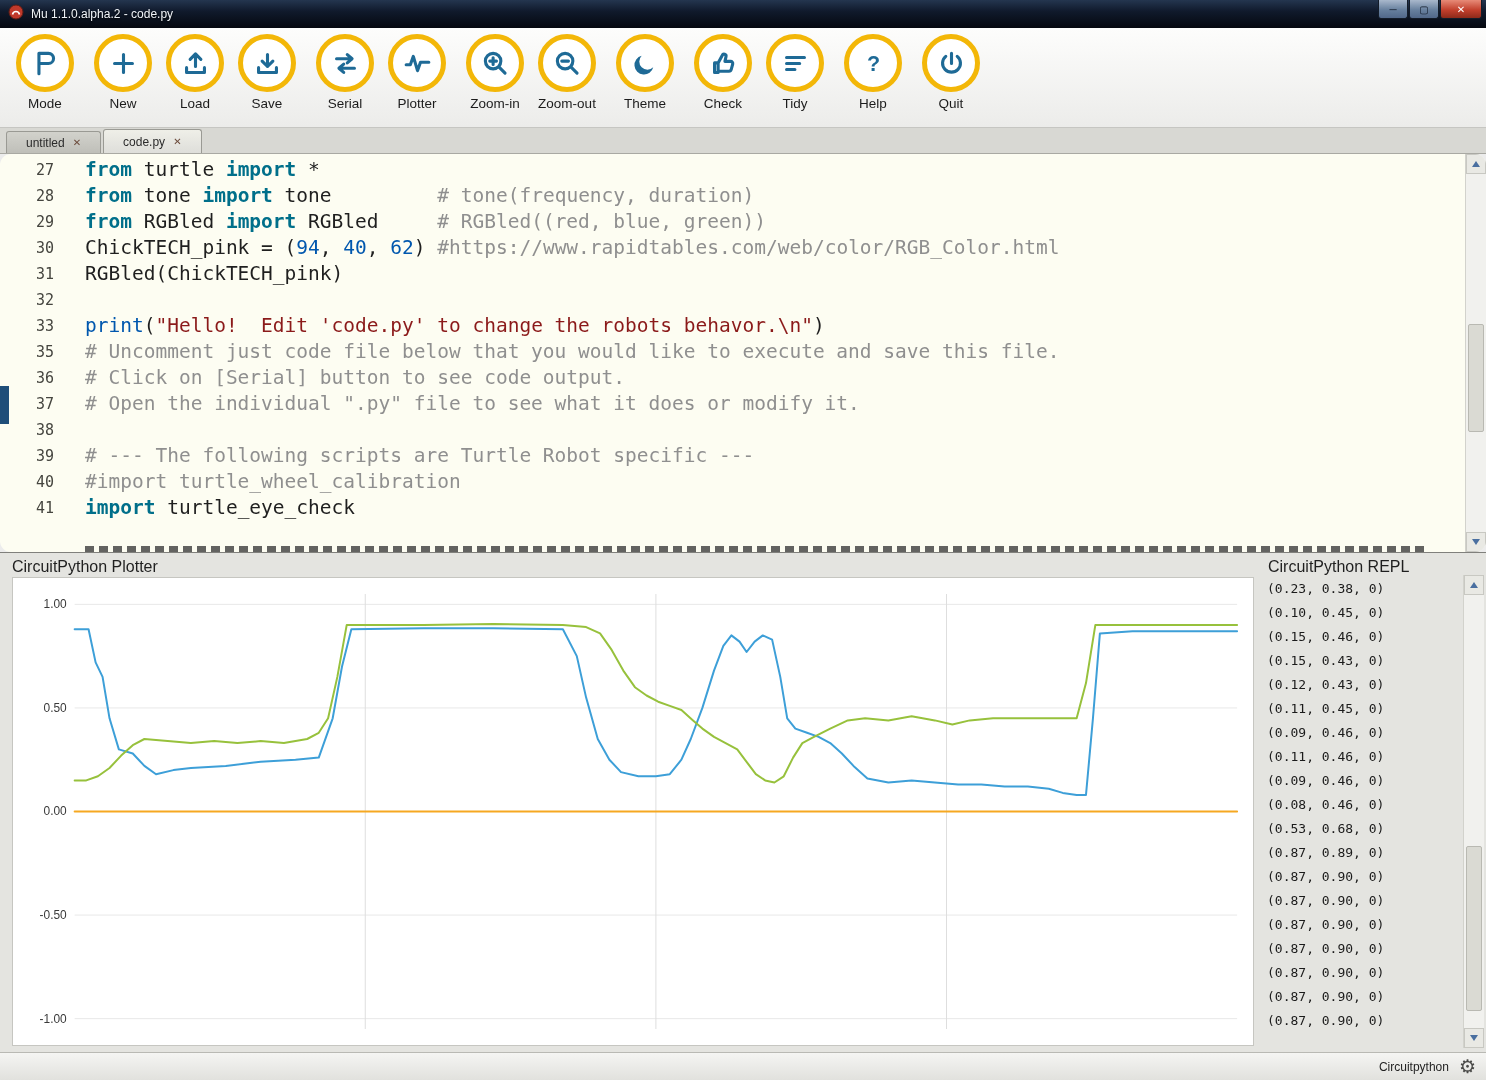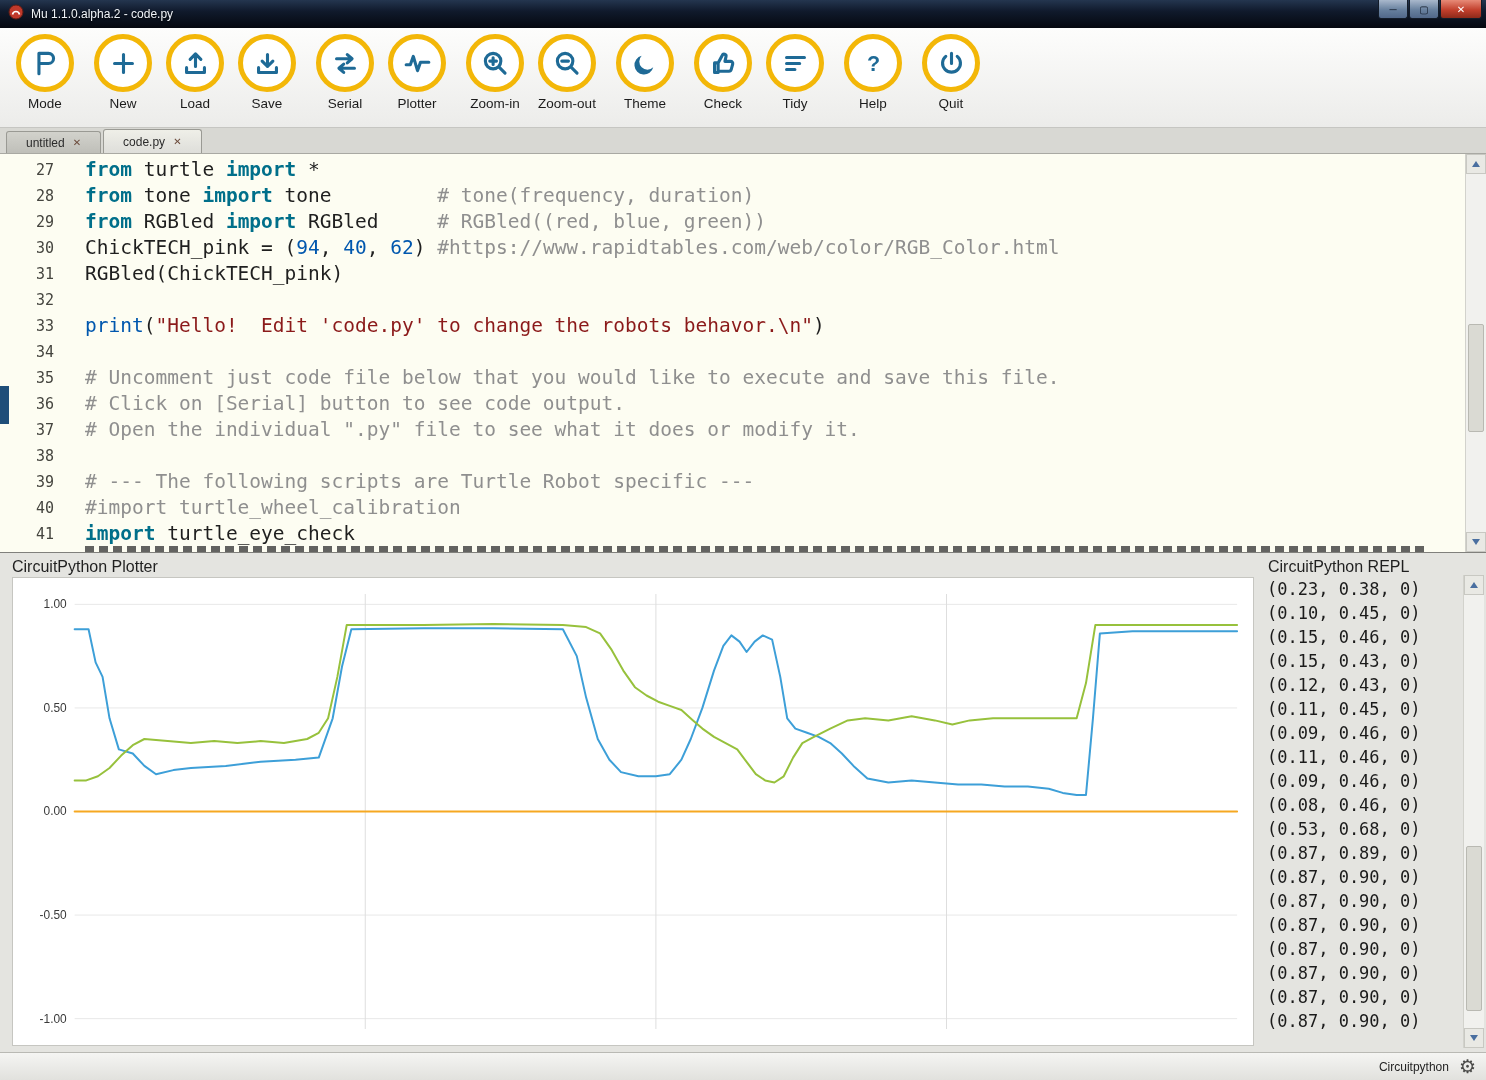--- a/index.html
+++ b/index.html
@@ -28,21 +28,21 @@
   
   .tabbar { height:26px; flex:none; display:flex; align-items:flex-end; gap:2px; padding-left:6px;
     background:#d8d8d3; border-bottom:1px solid #a9a9a3; }
   .tab { height:22px; padding:0 19px; display:flex; align-items:center; gap:8px; font-size:12px; color:#2b2b2b;
     background:linear-gradient(#d2d2cc,#bfbfb9); border:1px solid #9a9a94; border-bottom:none; border-radius:3px 3px 0 0; cursor:default; }
   .tab.active { height:24px; background:linear-gradient(#efefe8,#dededa); }
   .tab-close { font-size:10px; color:#6b4a3a; }
 
   
   .editor { flex:1; position:relative; background:#fdfdf2; overflow:hidden;
-    font-family:"DejaVu Sans Mono", monospace; font-size:19.5px; line-height:26px; }
+    font-family:"DejaVu Sans Mono", monospace; font-size:19.5px; line-height:26px;border-radius:11px; }
   .code-lines { padding-top:3px; }
   .line { display:flex; height:26px; }
   .lnum { flex:none; width:70px; padding-right:16px; text-align:right; font-size:15px; line-height:26px; color:#45453f; }
   .code { white-space:pre; color:#1f1f1f; margin-left:15px; }
   .code .kw { color:#006f8a; font-weight:bold; }
   .code .builtin { color:#0057ae; }
   .code .num { color:#0057ae; }
   .code .str { color:#8b1a1a; }
   .code .com { color:#8f8f8f; }
   .left-marker { position:absolute; left:0; top:232px; width:9px; height:38px; background:#1f4e79; }
@@ -63,21 +63,21 @@
 
   
   .bottom { height:500px; flex:none; display:flex; gap:4px; padding:2px 2px 4px 4px;
     background:#e4e4e0; border-top:1px solid #80807c; }
   .plotter-pane { flex:1; display:flex; flex-direction:column; min-width:0; }
   .pane-title { height:20px; flex:none; font-size:16px; color:#1f1f1f; padding:3px 8px 0; }
   .chart-box { flex:1; margin:2px 2px 2px 8px; background:#fff; border:1px solid #c6c6c1; position:relative;padding-left:8px; }
   .chart-box svg { display:block; width:100%; height:100%; }
   .repl-pane { width:224px; flex:none; position:relative; display:flex; flex-direction:column; }
   .repl-lines { flex:1; margin-right:21px; padding:2px 2px 0 7px; overflow:hidden;
-    font-family:"DejaVu Sans Mono", monospace; font-size:17px; line-height:24px; color:#1b1b1b; white-space:pre; }
+    font-family:"DejaVu Sans Mono", monospace; font-size:13px; line-height:24px; color:#1b1b1b; white-space:pre; }
   .repl-scroll { top:20px; }
 
   
   .statusbar { height:28px; flex:none; display:flex; align-items:center; justify-content:flex-end; gap:10px;
     padding-right:10px; background:linear-gradient(#f5f5f3,#e1e1dd); border-top:1px solid #b9b9b4;padding-left:36px; }
   .status-mode { font-size:12px; color:#1f1f1f; }
   .gear { font-size:19px; color:#4a4a48; line-height:1; cursor:default; }
 </style>
 </head>
 <body>
@@ -247,24 +247,20 @@
           <span class="lnum">31</span>
           <span class="code"><span class="plain">RGBled(ChickTECH_pink)</span></span>
         </div>
         <div class="line">
           <span class="lnum">32</span>
           <span class="code"></span>
         </div>
         <div class="line">
           <span class="lnum">33</span>
           <span class="code"><span class="builtin">print</span><span class="plain">(</span><span class="str">"Hello!  Edit 'code.py' to change the robots behavor.\n"</span><span class="plain">)</span></span>
-        </div>
-        <div class="line">
-          <span class="lnum">34</span>
-          <span class="code"></span>
         </div>
         <div class="line">
           <span class="lnum">35</span>
           <span class="code"><span class="com"># Uncomment just code file below that you would like to execute and save this file.</span></span>
         </div>
         <div class="line">
           <span class="lnum">36</span>
           <span class="code"><span class="com"># Click on [Serial] button to see code output.</span></span>
         </div>
         <div class="line">

